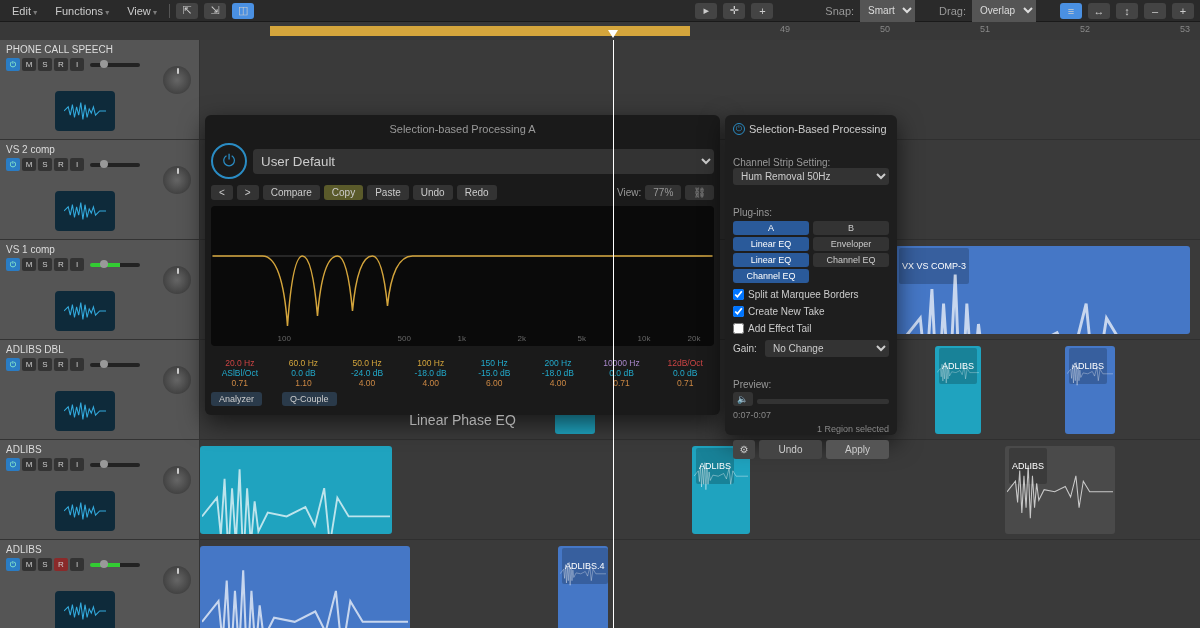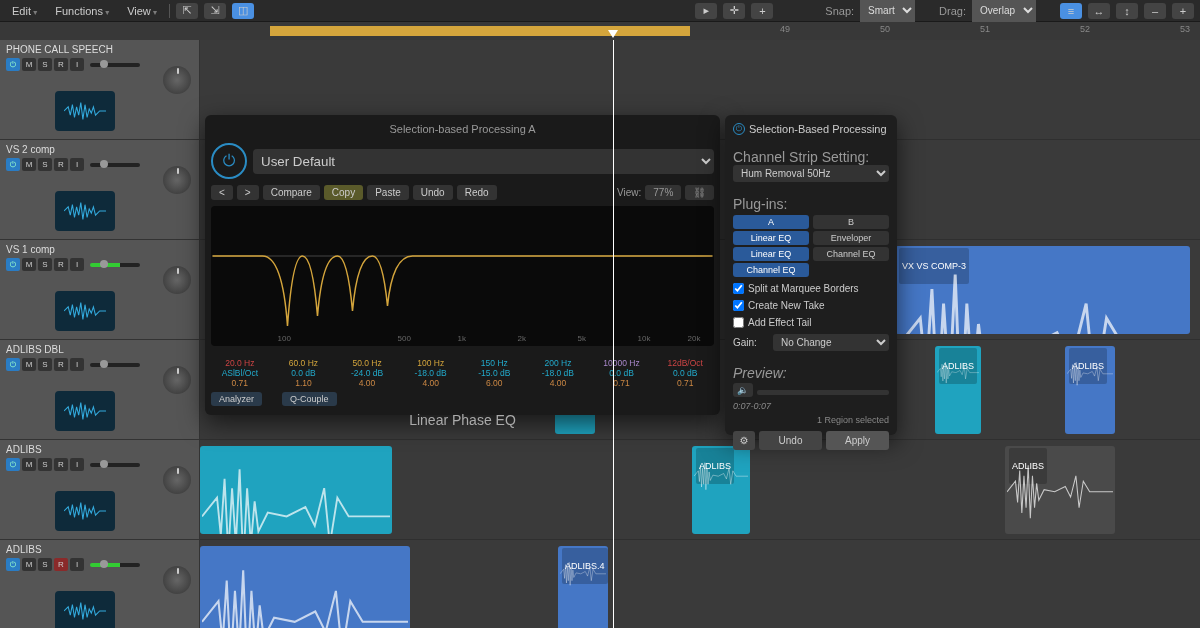--- a/index.html
+++ b/index.html
@@ -66,30 +66,30 @@
 .band .f.purple { color:#a8c; }
 .band .g { color:#2ac; }
 .plugin .bottom-tabs { display:flex; gap:20px; margin-top:4px; }
 .plugin .bottom-tabs .btn { background:#2a3a4a; padding:2px 8px; border-radius:3px; font-size:9px; }
 .plugin .name { text-align:center; font-size:14px; color:#aaa; margin-top:6px; }
 
 
 .sbp { position: absolute; left: 725px; top: 115px; width: 172px; height: 320px; background: #1e1e1e; border-radius:6px; padding:8px; font-size:10px; box-shadow:0 8px 24px rgba(0,0,0,.6); }
 .sbp .title { font-size:11px; font-weight:500; margin-bottom:6px; display:flex; align-items:center; gap:4px;}
 .sbp .power-s { width:12px; height:12px; border-radius:50%; border:1px solid #2a8cc4; font-size:8px; display:flex; align-items:center; justify-content:center; color:#2a8cc4;}
-.sbp .lbl { color:#999; font-size:14px; margin-top:14px; }
+.sbp .lbl { color:#999; font-size:10px; margin-top:22px; }
 .sbp select { width:100%; background:#333; color:#ccc; border:none; padding:2px 4px; font-size:10px; border-radius:3px;}
 .sbp .cols { display:flex; gap:4px; margin-top:3px; }
 .sbp .col { flex:1; display:flex; flex-direction:column; gap:2px; }
 .sbp .pbtn { background:#333; padding:2px; text-align:center; border-radius:3px; font-size:9px; cursor:pointer; color:#ccc; }
 .sbp .pbtn.sel { background:#2a5a9a; color:#fff; }
 .sbp .check { display:flex; align-items:center; gap:4px; margin-top:6px; font-size:10px;}
 .sbp .check input { width:11px; height:11px; }
-.sbp .gain-row { display:flex; gap:16px; margin-top:6px; align-items:center;}
-.sbp .preview { margin-top:8px;font-style:italic;}
+.sbp .gain-row { display:flex; gap:8px; margin-top:6px; align-items:center;}
+.sbp .preview { margin-top:8px;}
 .sbp .prev-bar { height:5px; background:#333; border-radius:2px; margin-top:4px;}
 .sbp .times { display:flex; justify-content:flex-start; font-size:9px; color:#888; margin-top:4px;}
 .sbp .status { text-align:right; font-size:9px; color:#888; margin-top:4px;}
 .sbp .actions { display:flex; gap:4px; margin-top:6px;}
 .sbp .actions .btn { flex:1; background:#444; padding:4px; text-align:center; border-radius:3px; cursor:pointer;}
 .sbp .actions .gear { flex:0 0 22px; }
 </style>
 </head>
 <body>
 

